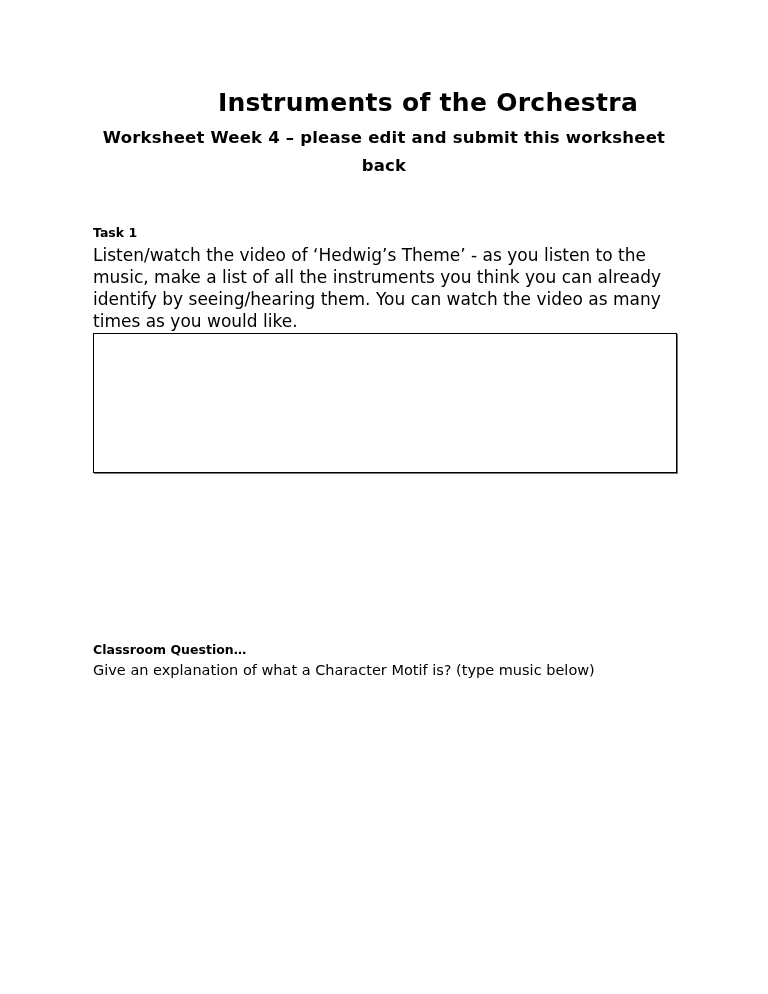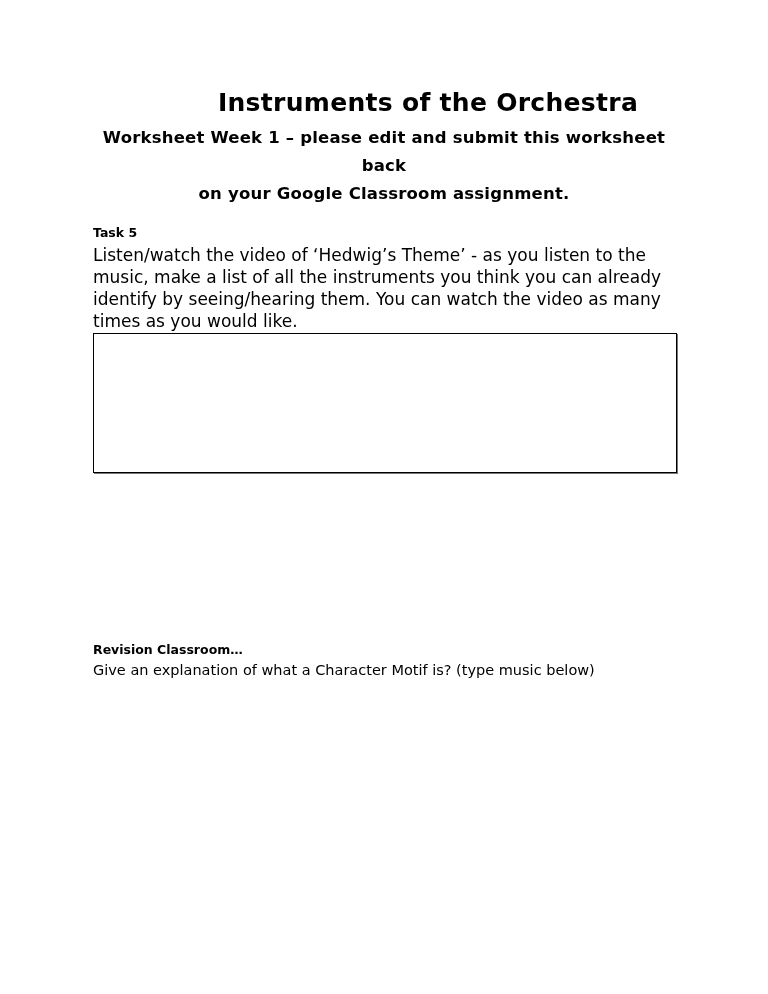--- a/index.html
+++ b/index.html
@@ -16,24 +16,23 @@
   .rev-label { position:absolute; left:93px; top:642px; font-size:12.5px; font-weight:bold; }
   .rev-text { position:absolute; left:93px; top:662px; font-size:14.5px; }
   .rev-answer { position:absolute; left:93px; top:690px; width:582px; height:200px; }
 </style>
 </head>
 <body>
 
 <div>
   <div class="title">Instruments of the Orchestra</div>
   <div class="subtitle">
-    <div>Worksheet Week 1 – please edit and submit this worksheet back</div>
-    <div>on your Google Classroom assignment.</div>
+    <div>Worksheet Week 4 – please edit and submit this worksheet back</div>
   </div>
 
-  <div class="task-label">Task 5</div>
+  <div class="task-label">Task 1</div>
   <div class="task-text">Listen/watch the video of ‘Hedwig’s Theme’ - as you listen to the music, make a list of all the instruments you think you can already identify by seeing/hearing them. You can watch the video as many times as you would like.</div>
   <div class="answer-box" contenteditable="true" style=""></div>
 
-  <div class="rev-label">Revision Classroom…</div>
+  <div class="rev-label">Classroom Question…</div>
   <div class="rev-text">Give an explanation of what a Character Motif is? (type music below)</div>
   <div class="rev-answer" contenteditable="true" style=""></div>
 </div>
 
 </body></html>

